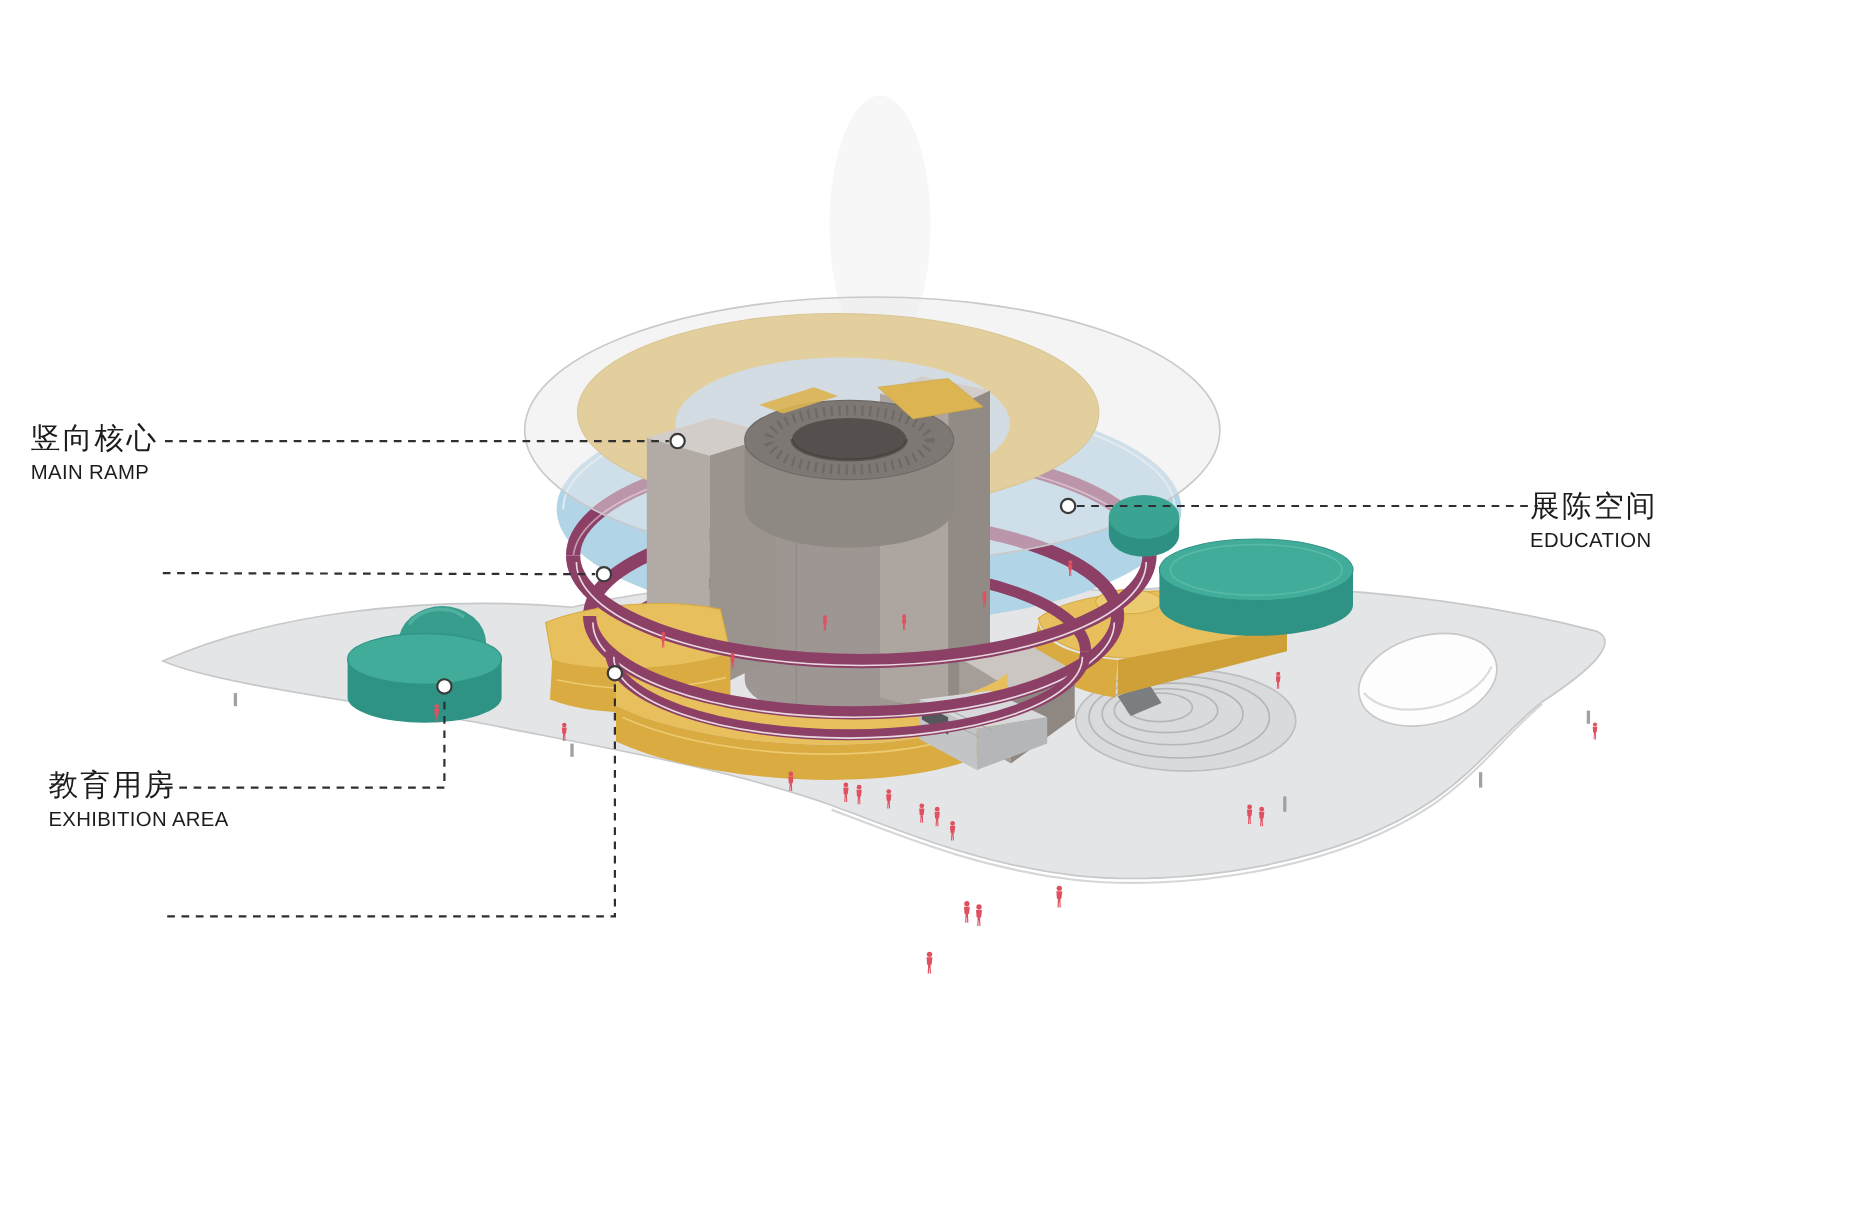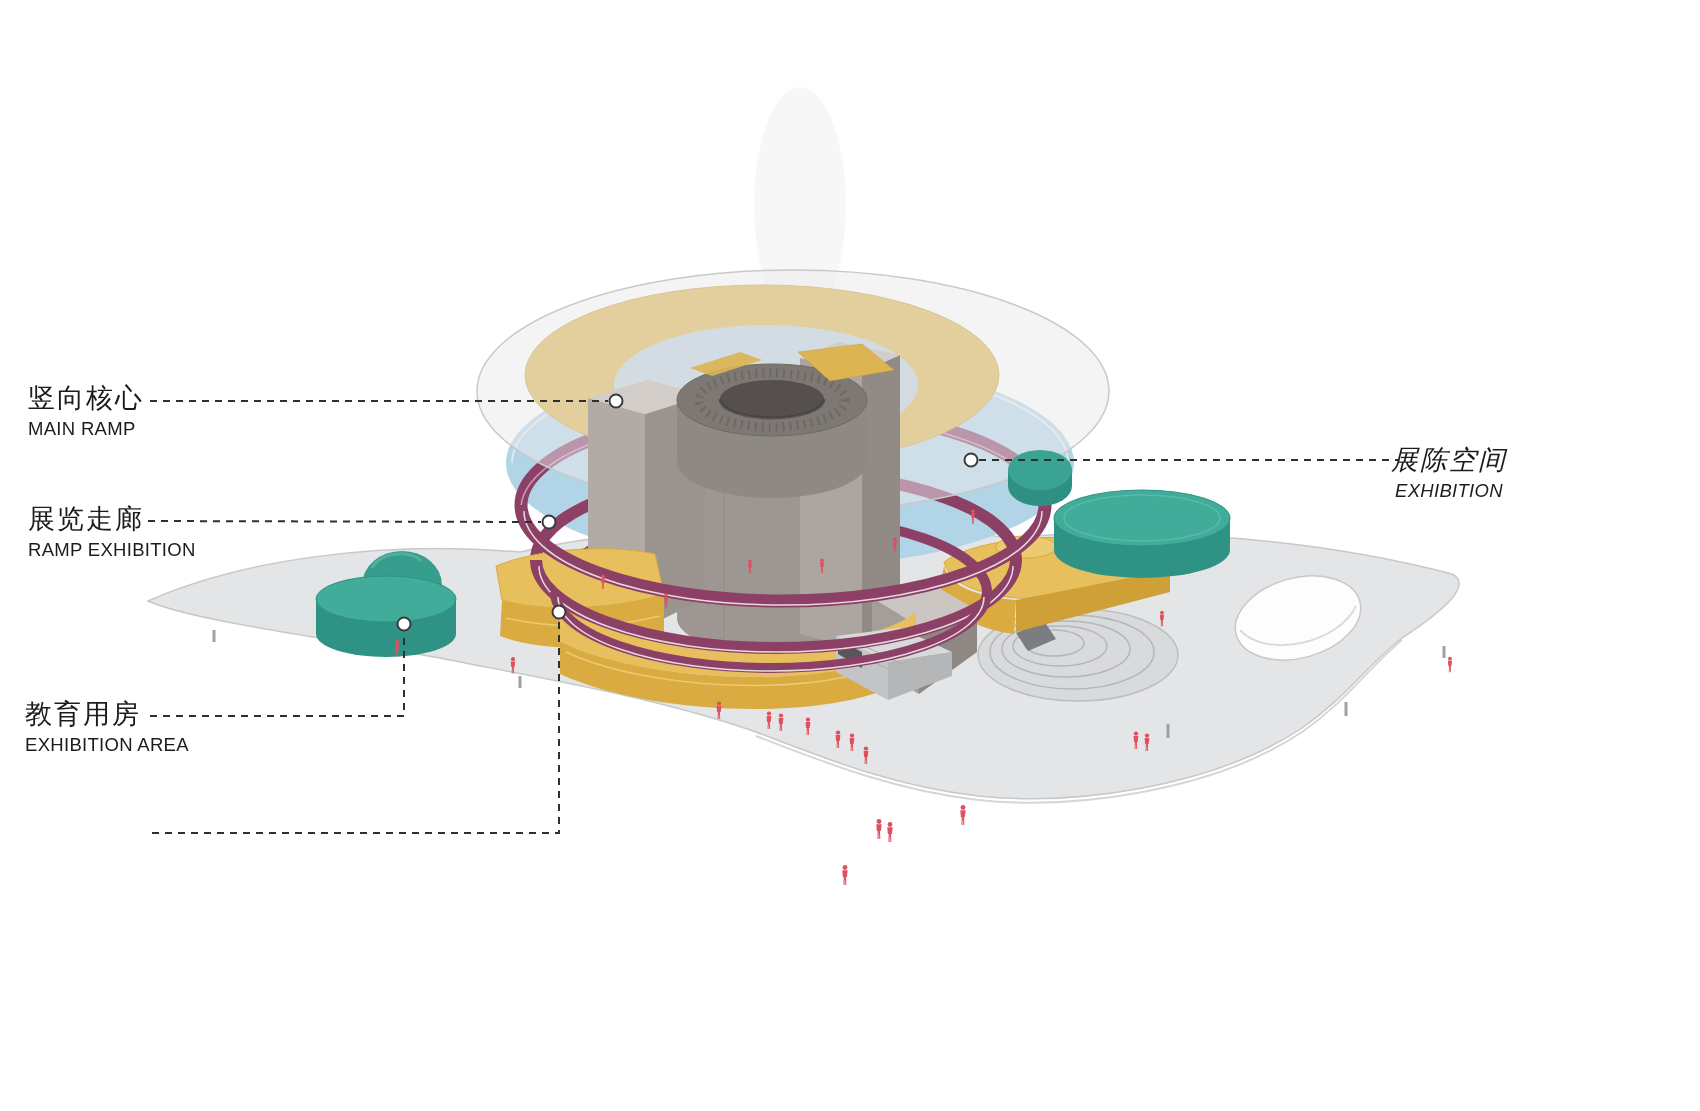--- a/index.html
+++ b/index.html
@@ -4,24 +4,24 @@
 <style>
   html,body { margin:0; padding:0; background:#ffffff; }
   #stage {
     position:relative; width:1664px; height:1111px; background:#ffffff;
     overflow:hidden; font-family:"Liberation Sans","DejaVu Sans",sans-serif;
   }
   #diagram-svg { position:absolute; left:0; top:0; width:1700px; height:1111px; }
   .label { position:absolute; color:#1c1c1c; }
   .label .zh { font-size:27px; letter-spacing:2px; font-weight:500; line-height:30px; }
   .label .en { font-size:18.5px; letter-spacing:0.3px; margin-top:5px; line-height:21px; }
-  .label.right { text-align:center;font-style:italic; }
+  .label.right { text-align:left; }
   #label-main-core  { left:28px; top:383px; }
   #label-ramp       { left:28px; top:504px; }
-  #label-education  { left:25px; top:699px; }
+  #label-education  { left:44px; top:699px; }
   #label-public     { left:28px; top:816px; }
   #label-exhibition { right:157px; top:445px; }
 </style>
 </head>
 <body>
 
 <div id="stage">
 
   <svg id="diagram-svg" viewBox="0 0 1700 1111">
     <defs>
@@ -200,29 +200,25 @@
       <circle cx="404" cy="624" r="6.5"></circle>
       <circle cx="559" cy="612" r="6.5"></circle>
     </g>
   </svg>
 
   <div class="label" id="label-main-core">
     <div class="zh">竖向核心</div>
     <div class="en">MAIN RAMP</div>
   </div>
 
-  <div class="label" id="label-ramp">
-    <div class="zh">展览走廊</div>
-    <div class="en">RAMP EXHIBITION</div>
-  </div>
 
   <div class="label" id="label-education">
     <div class="zh">教育用房</div>
     <div class="en">EXHIBITION AREA</div>
   </div>
 
 
   <div class="label right" id="label-exhibition">
     <div class="zh">展陈空间</div>
-    <div class="en">EXHIBITION</div>
+    <div class="en">EDUCATION</div>
   </div>
 
 </div>
 
 </body></html>

